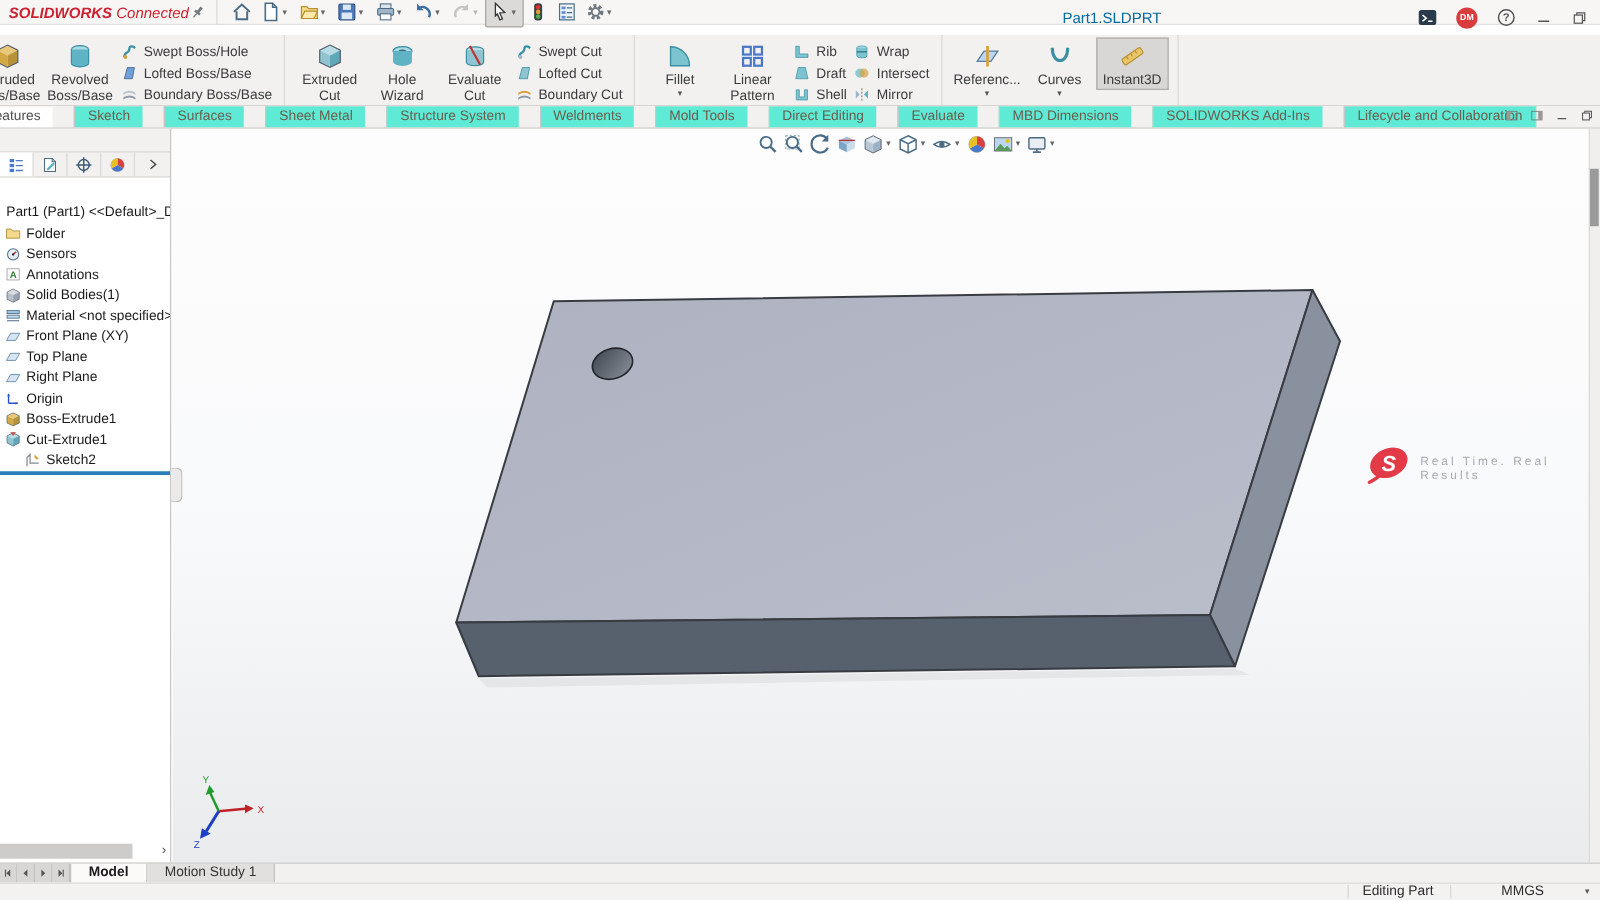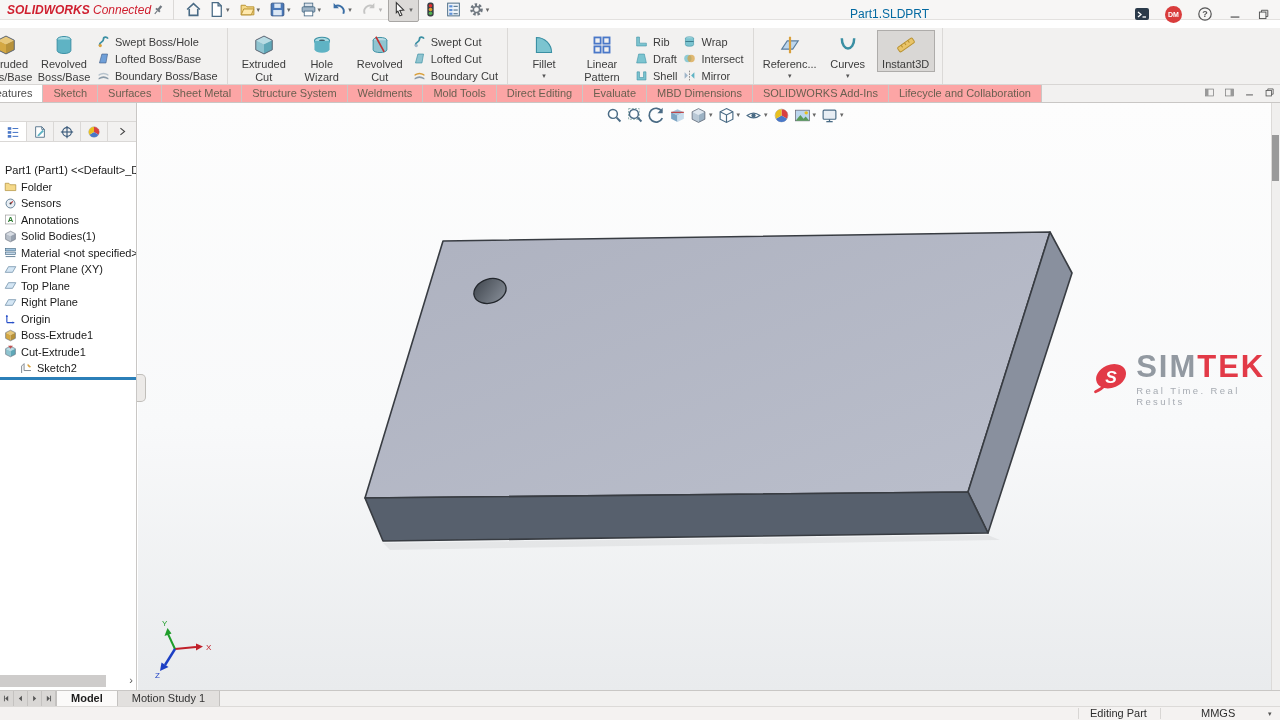--- a/index.html
+++ b/index.html
@@ -34,22 +34,22 @@
     font-size:11px;color:#3c3c3c;text-align:center;line-height:1.15;border:1px solid transparent;}
   .rlarge.active{background:#d9d7d5;border-color:#aeacaa;}
   .rlarge .lbl{margin-top:2px;}
   .rcaret{font-size:7px;color:#555;margin-top:1px;}
   .rstack{display:flex;flex-direction:column;padding:5px 2px 0 4px;gap:4px;}
   .rrow{display:flex;align-items:center;gap:5px;font-size:11px;color:#3c3c3c;height:13px;white-space:nowrap;}
 
   
   #tabbar{position:absolute;top:85px;left:0;right:0;height:18px;background:#f2f1f0;
     border-bottom:1px solid #c9c7c5;display:flex;align-items:flex-end;overflow:hidden;}
-  .tab{height:18px;line-height:17px;padding:0 10px;font-size:11px;color:#6a5f50;background:#fca5a5;
-    border:1px solid #c9c7c5;border-bottom:none;border-right:none;white-space:nowrap;}
+  .tab{height:18px;line-height:17px;padding:0 10px;font-size:11px;color:#6a5f50;background:#5eead4;
+    border:1px solid #c9c7c5;border-bottom:none;border-right:none;white-space:nowrap;margin-left:17px;}
   .tab:first-child{margin-left:-22px;}
   .tab.last{border-right:1px solid #c9c7c5;}
   .tab.active{background:#fff;color:#4e4e4e;}
   #tabbar-icons{position:absolute;right:5px;top:87px;display:flex;gap:9px;align-items:center;z-index:5;}
 
   
   #leftpanel{position:absolute;top:103px;left:0;width:137px;bottom:30px;background:#fff;
     border-right:1px solid #c9c7c5;overflow:hidden;}
   .panel-top{height:18px;background:#f2f1f0;}
   .panel-tabs{height:21px;display:flex;background:#f2f1f0;border-top:1px solid #dad8d6;border-bottom:1px solid #dad8d6;}
@@ -323,21 +323,21 @@
           <div class="rcaret">▾</div>
         </div>
         <div class="rlarge">
           <span class="icw">
             <svg viewBox="0 0 16 16" width="22" height="22">
               <ellipse cx="8" cy="4.5" rx="5" ry="2" fill="#b8dce4" stroke="#3a8fa3" stroke-width="0.7"></ellipse>
               <path d="M3 4.5 3 11.5 A5 2 0 0 0 13 11.5 L13 4.5" fill="#8fc4d0" stroke="#3a8fa3" stroke-width="0.7"></path>
               <line x1="5" y1="2" x2="11" y2="13" stroke="#c03030" stroke-width="1.2"></line>
             </svg>
           </span>
-          <div class="lbl">Revolved Cut</div>
+          <div class="lbl">Evaluate Cut</div>
         </div>
         <div class="rstack">
           <div class="rrow">
             <span class="icw">
               <svg viewBox="0 0 16 16" width="13" height="13">
                 <path d="M3 13 C3 7 8 10 8 5 C8 2 12 2 13.5 4.5" stroke="#3a8fa3" fill="none" stroke-width="2.2"></path>
                 <circle cx="4" cy="13" r="2" fill="#9fb6c9"></circle>
               </svg>
             </span>
             <span>Swept Cut</span>
@@ -838,21 +838,20 @@
     </g>
   </svg>
 
   <div id="watermark">
     <svg width="46" height="44" viewBox="0 0 46 44">
       <ellipse cx="23" cy="19" rx="17" ry="12.5" transform="rotate(-24 23 19)" fill="#e23a47"></ellipse>
       <path d="M6 36 Q13 33 18 27" stroke="#e23a47" stroke-width="3" fill="none" stroke-linecap="round"></path>
       <text x="23" y="26" font-size="19" font-weight="bold" font-style="italic" text-anchor="middle" fill="#fff">S</text>
     </svg>
     <div id="wm-text">
-      <div id="wm-brand"><span id="wm-sim">SIM</span><span id="wm-tek">TEK</span></div>
       <div id="wm-tag">Real Time. Real Results</div>
     </div>
   </div>
 
   <div id="vscroll">
     <div id="vthumb"></div>
   </div>
 </div>
 
 <div id="bottombar">

